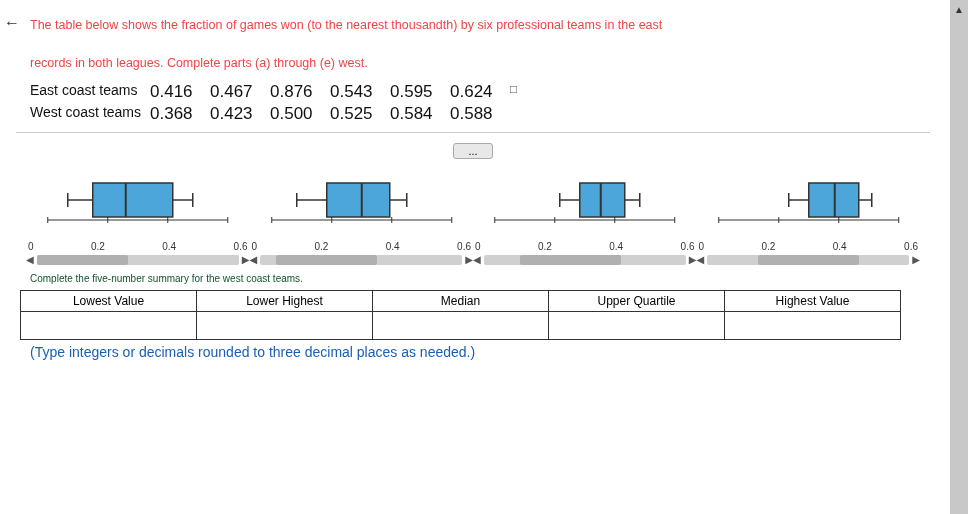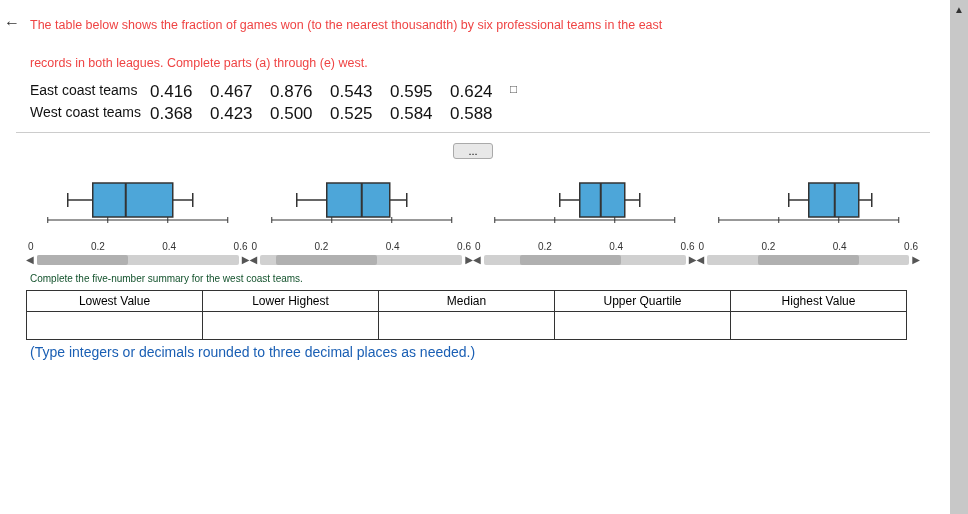--- a/index.html
+++ b/index.html
@@ -119,21 +119,21 @@
       height: 100%;
       background: #b0b0b0;
       border-radius: 2px;
     }
     .complete-label {
       font-size: 10px;
       color: #14532d;
       margin: 8px 14px 6px 14px;
     }
     .five-number-table {
-      margin: 0 10px;
+      margin: 0 4px;
       border-collapse: collapse;
       padding-left: 42px;
     }
     .five-number-table th, .five-number-table td {
       border: 1px solid #333;
       padding: 3px 10px;
       font-size: 12px;
       text-align: center;
       min-width: 80px;
     }

